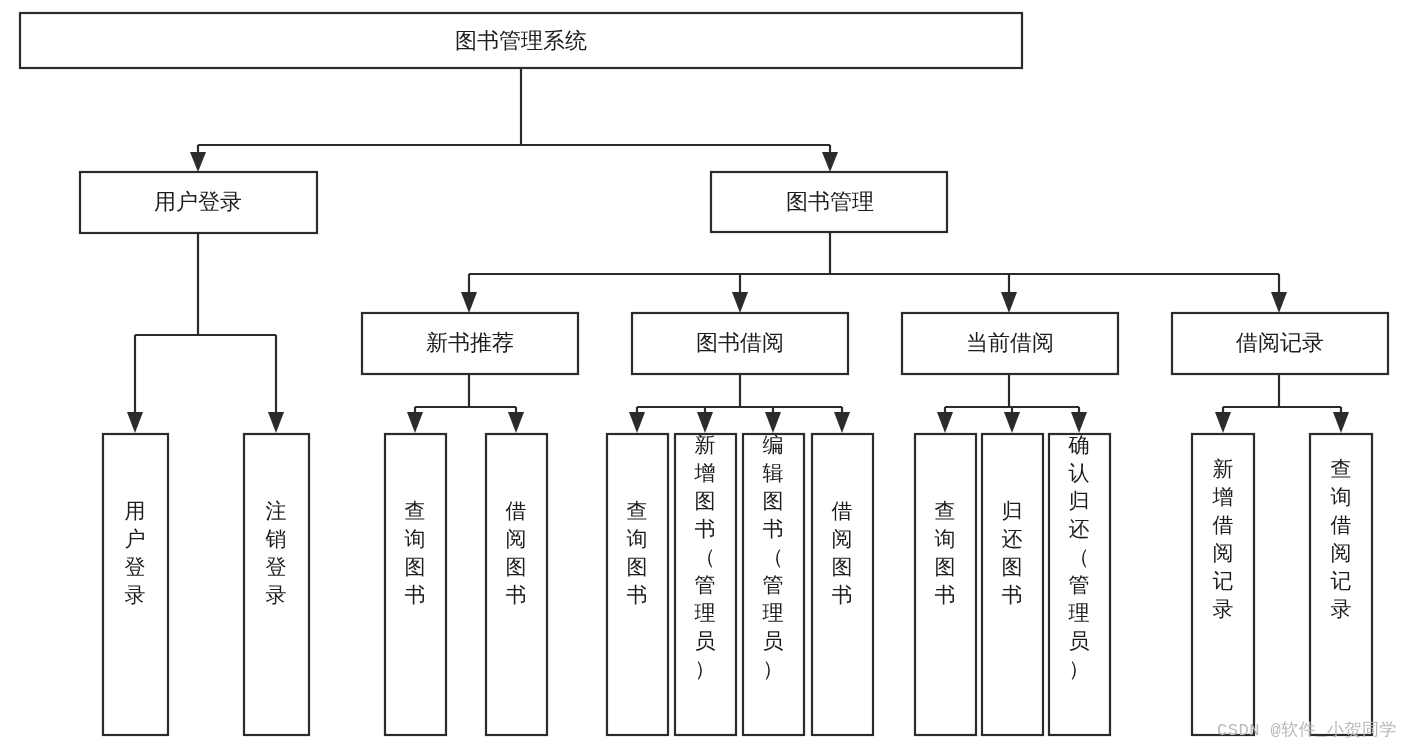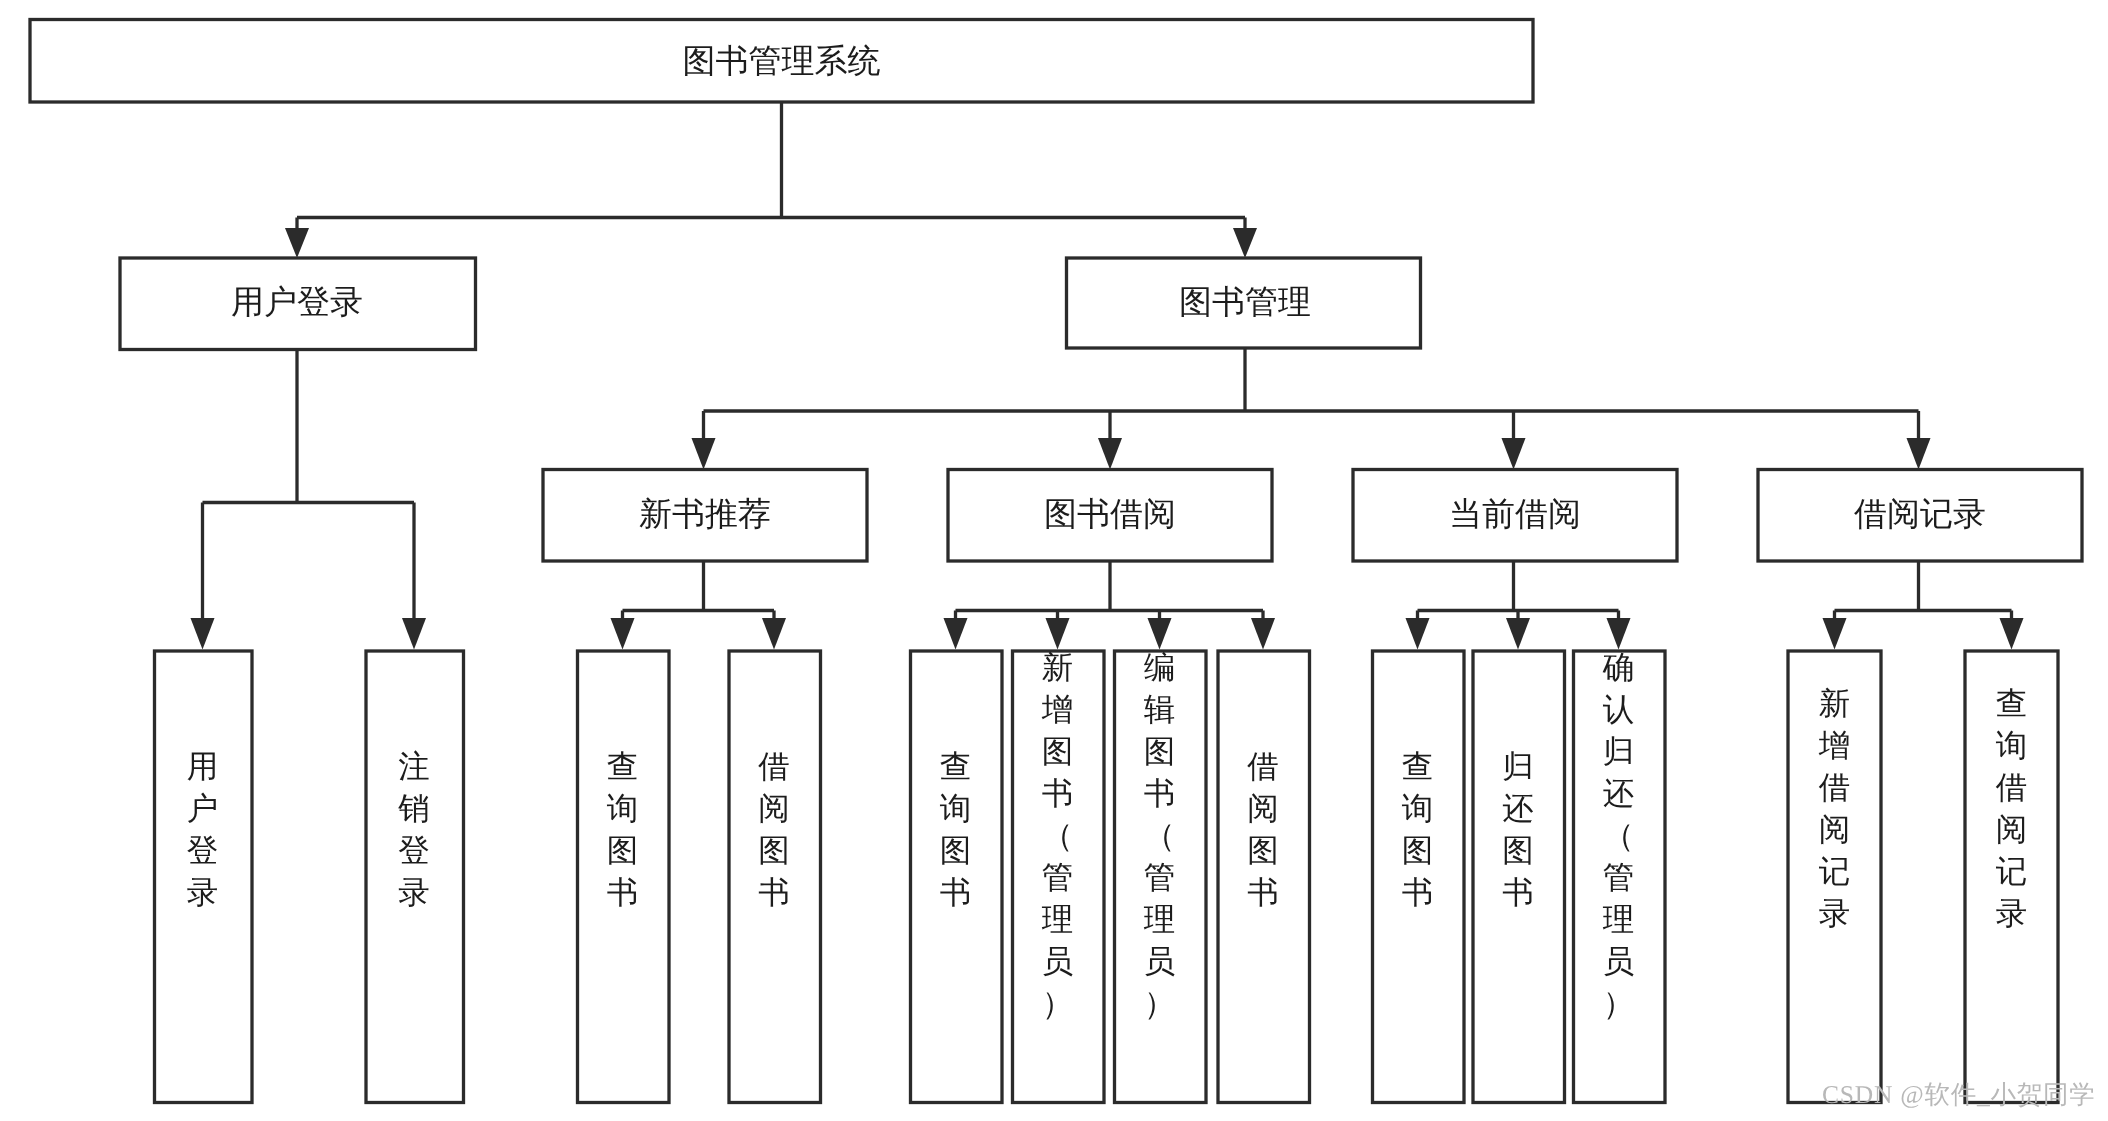--- a/index.html
+++ b/index.html
@@ -42,21 +42,21 @@
     stroke-width: 2.2;
     fill: none;
   }
   .arrow-head {
     fill: #2b2b2b;
   }
   .watermark {
     position: absolute;
     right: 8px;
     bottom: 6px;
-    font-family: Liberation Serif, serif;
+    font-family: Liberation Mono, monospace;
     font-size: 17px;
     color: #b8b8b8;
     white-space: nowrap;
     letter-spacing: 0.5px;
   }
 </style>
 </head>
 <body>
 
 <svg id="diagram" viewBox="0 0 1405 747">

